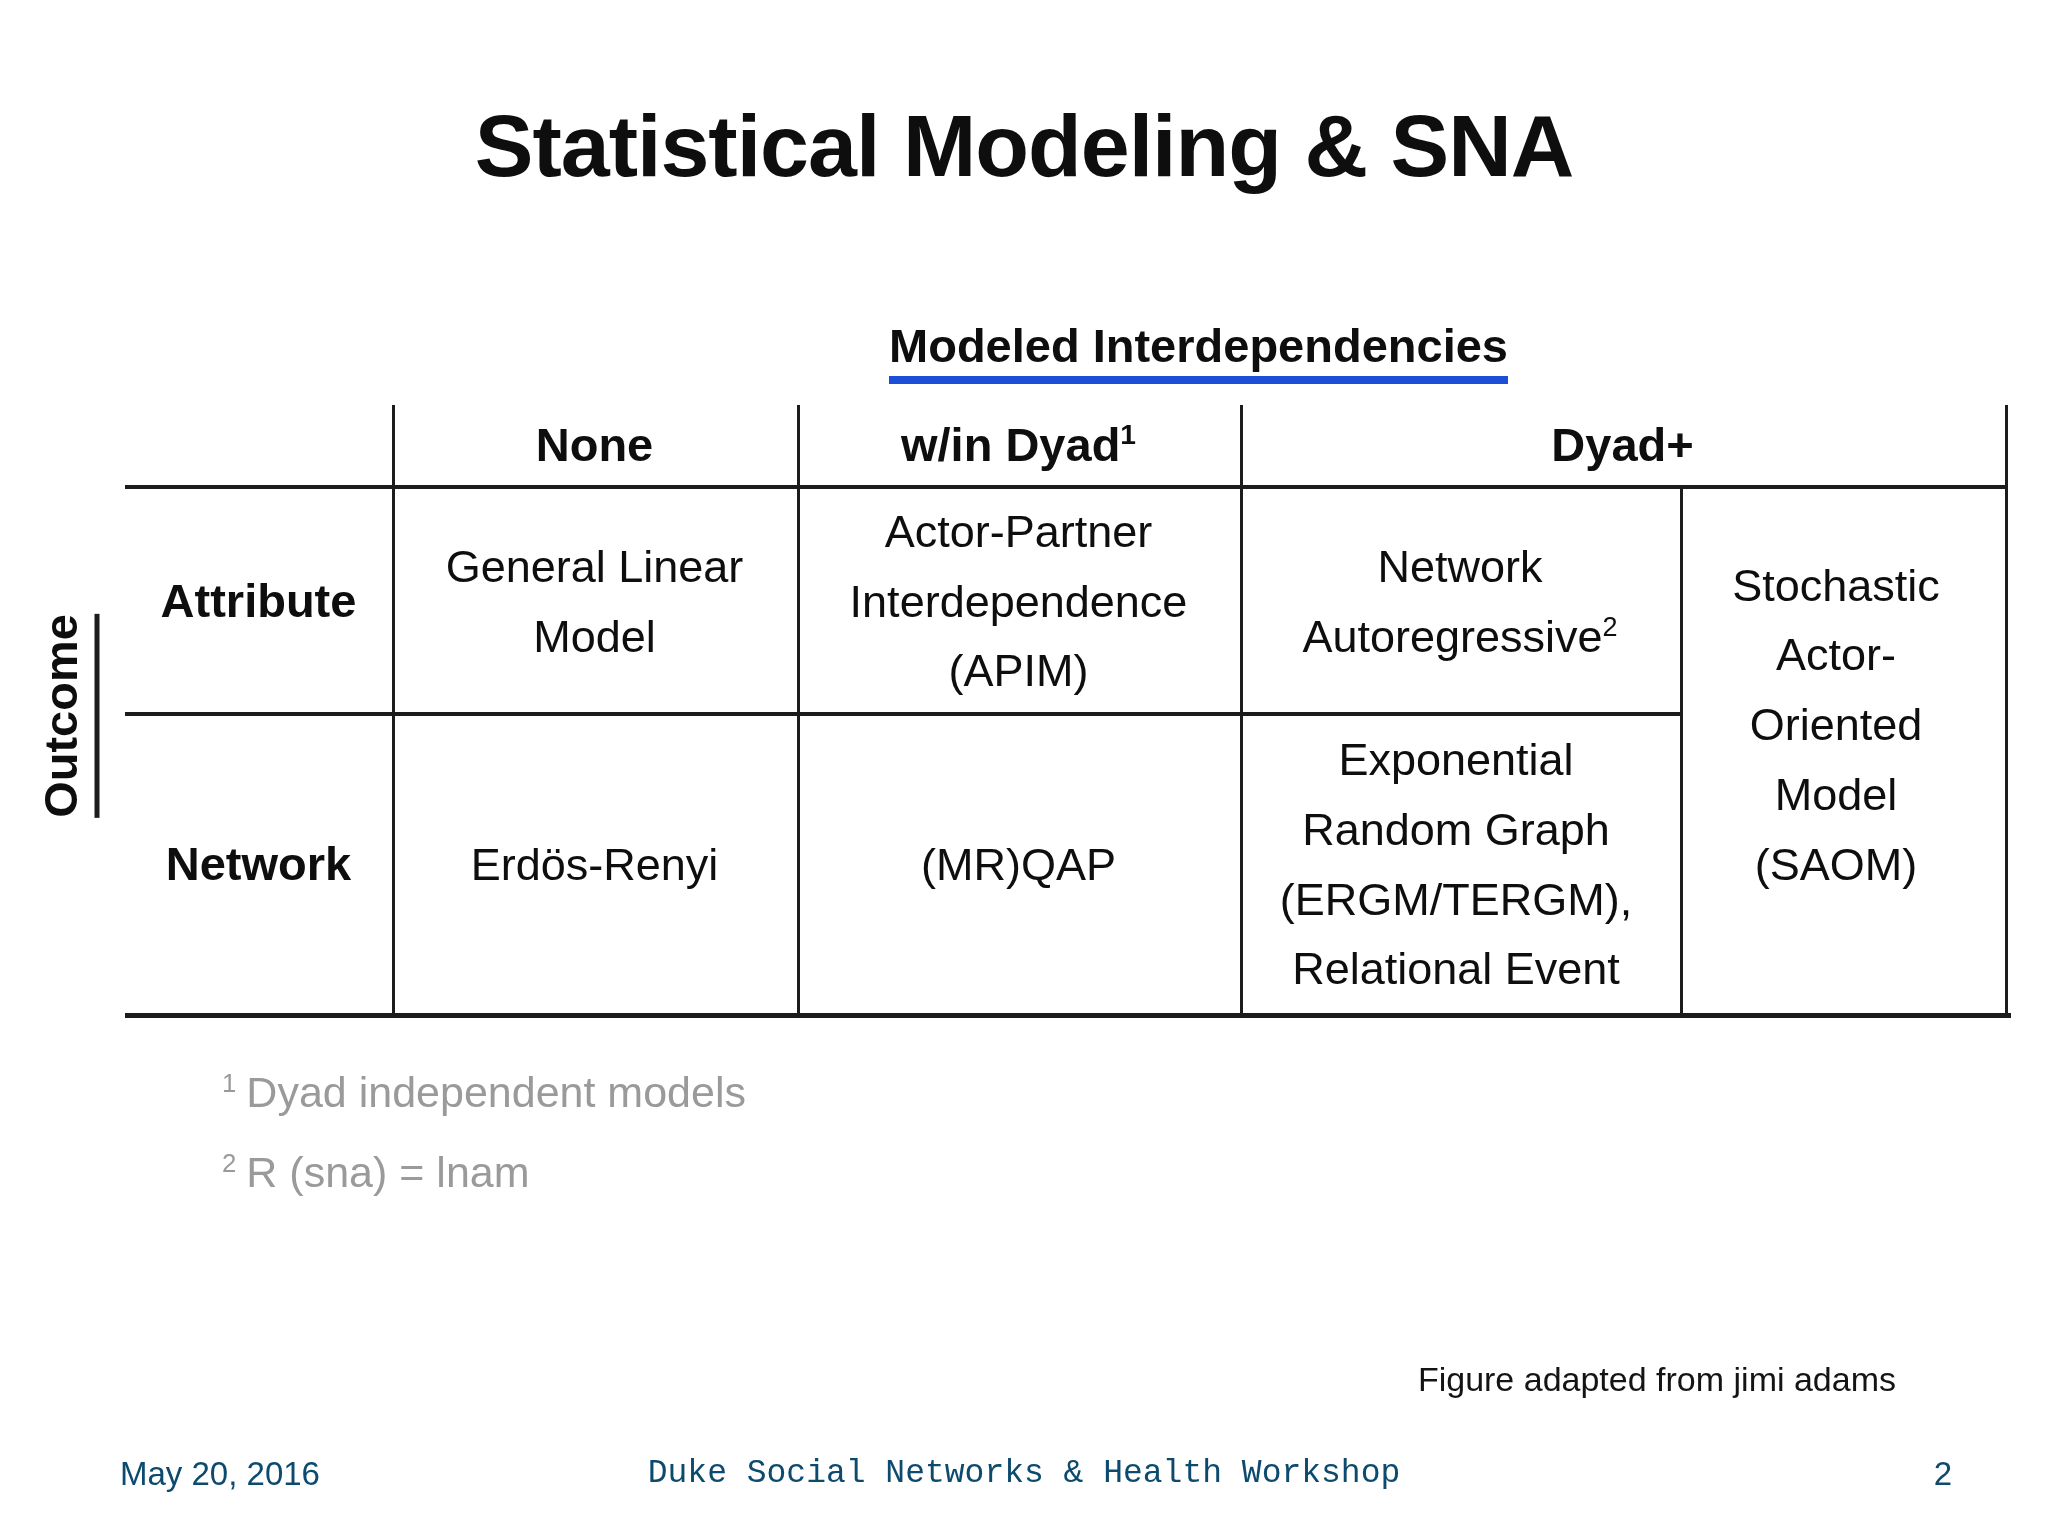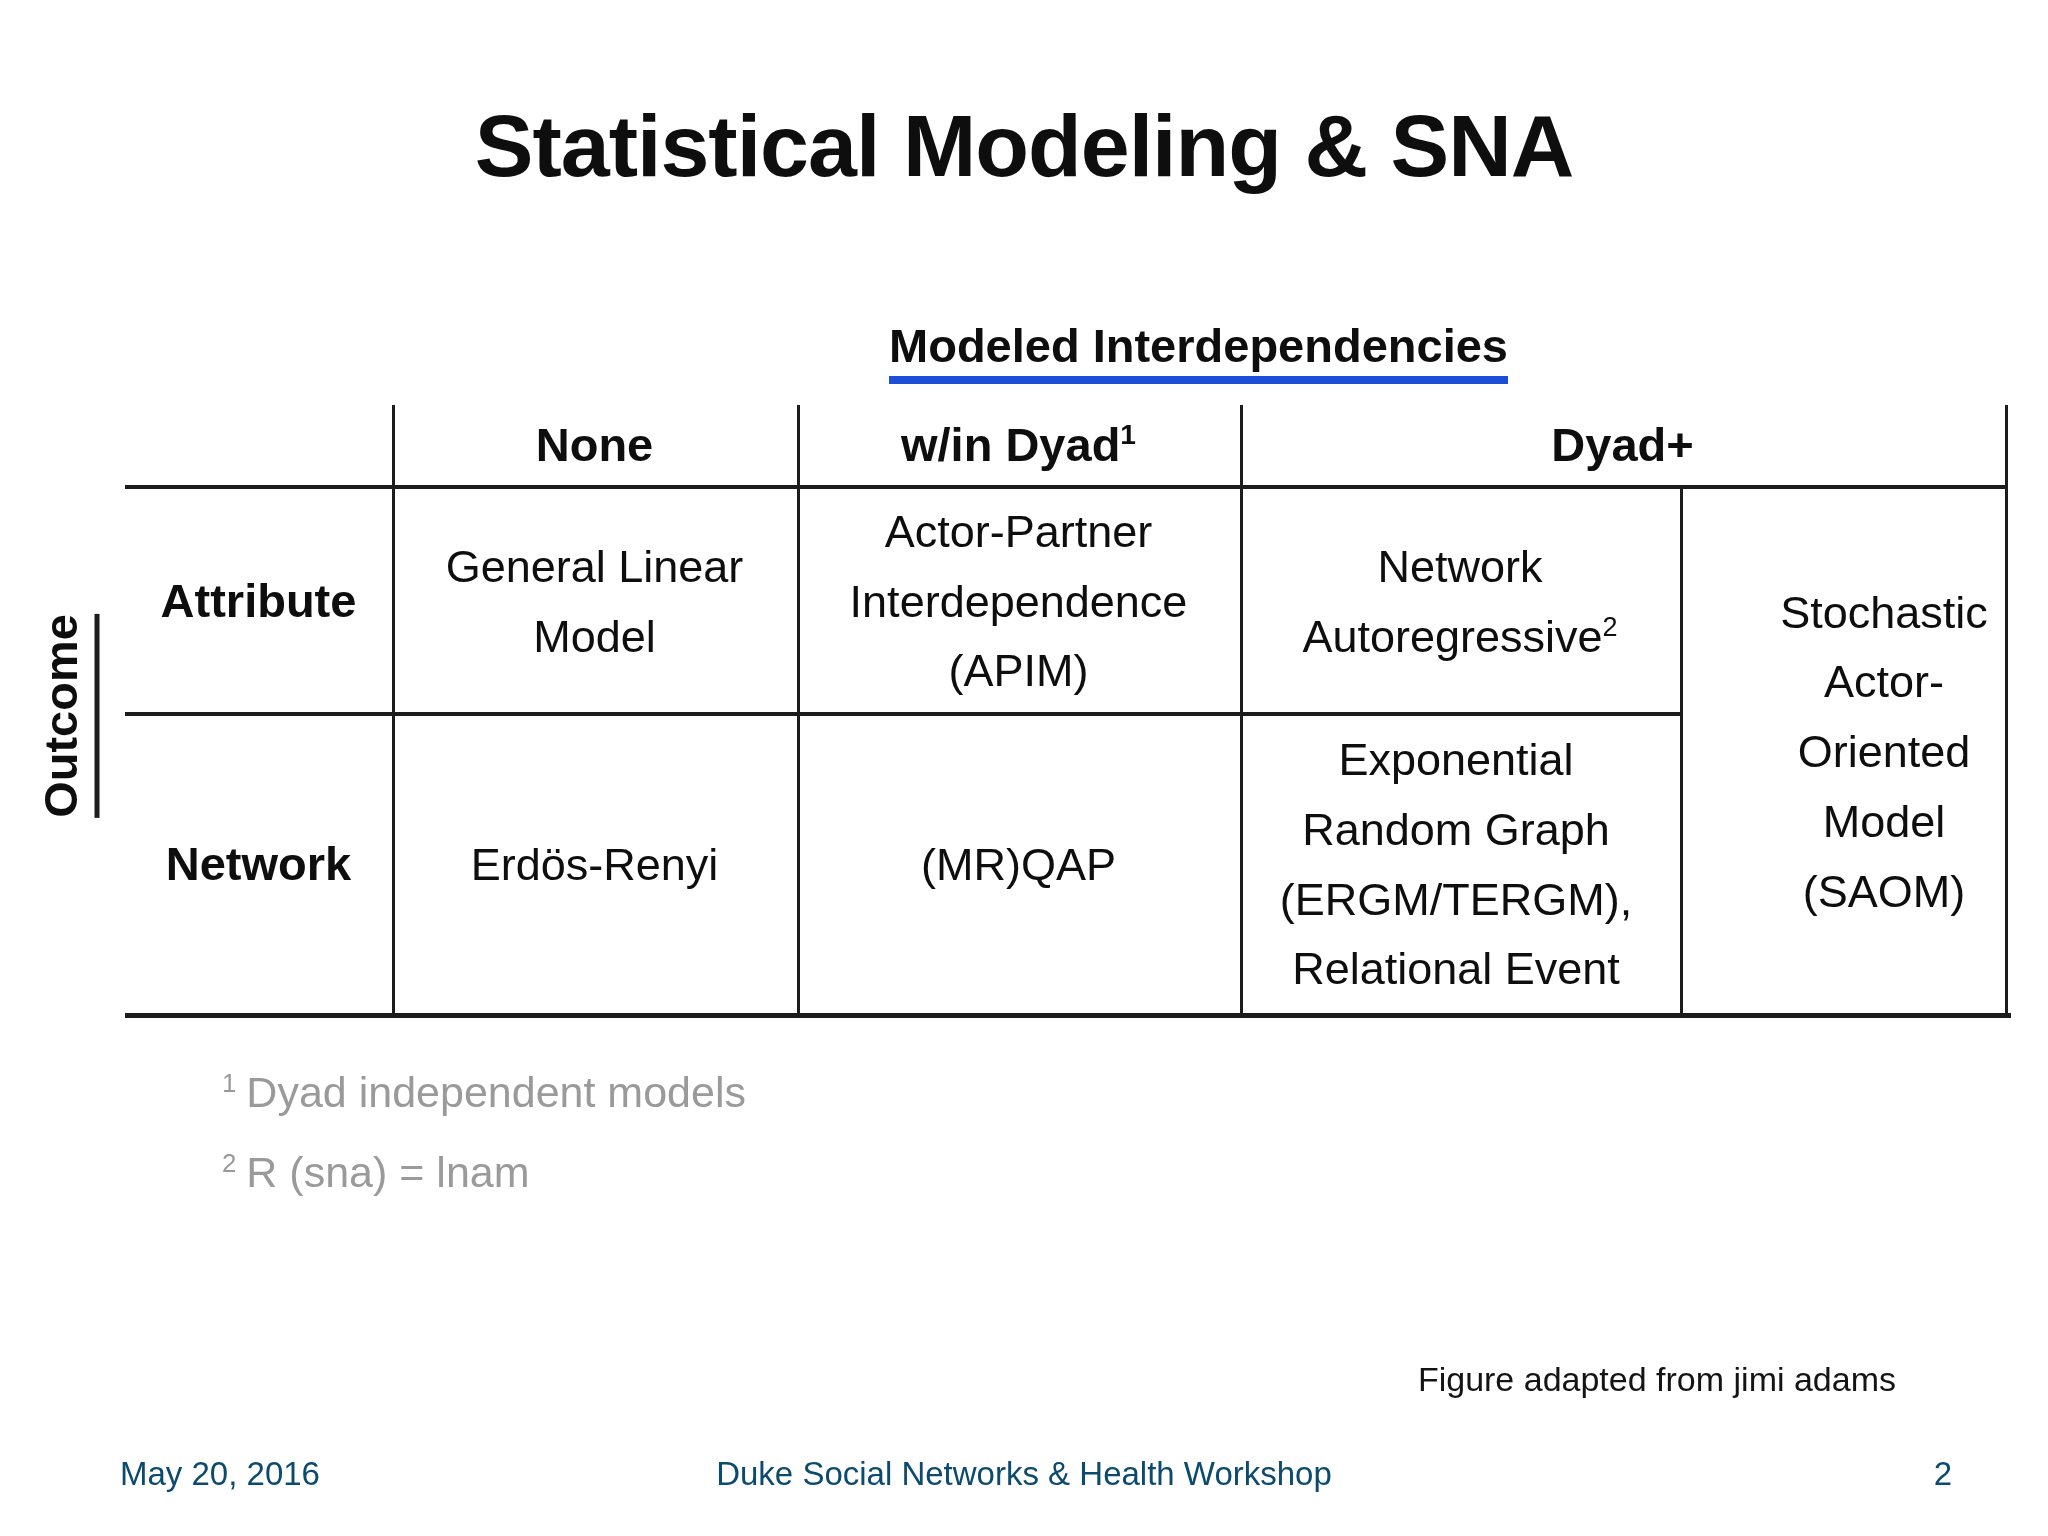--- a/index.html
+++ b/index.html
@@ -86,21 +86,21 @@
     white-space: nowrap;
   }
   .footer-item {
     position: absolute;
     top: 1455px;
     font-size: 33px;
     color: #0c4a6e;
     white-space: nowrap;
   }
   .footer-date { left: 120px; }
-  .footer-center { left: 0; width: 2048px; text-align: center; }
+  .footer-center { left: 0; width: 2048px; text-align: center; font-family: Liberation Mono, monospace; }
   .footer-page { right: 96px; }
 </style>
 </head>
 <body>
 
 <div class="page">
 
   <div class="title">Statistical Modeling &amp; SNA</div>
 
   <div class="table-heading">
@@ -135,21 +135,21 @@
 
   <div class="cell" style="left:392px; top:489px; width:405px; height:225px;">General Linear
 Model</div>
   <div class="cell" style="left:797px; top:489px; width:443px; height:225px;">Actor-Partner
 Interdependence
 (APIM)</div>
   <div class="cell" style="left:1240px; top:489px; width:440px; height:225px;">
     <span><span>Network</span><br><span>Autoregressive</span><sup class="sp">2</sup></span>
   </div>
 
-  <div class="cell" style="left:1680px; top:489px; width:312px; height:526px;margin-left:48px;">Stochastic
+  <div class="cell" style="left:1680px; top:462px; width:312px; height:526px;">Stochastic
 Actor-
 Oriented
 Model
 (SAOM)</div>
 
   <div class="cell" style="left:392px; top:714px; width:405px; height:301px;">Erdös-Renyi</div>
   <div class="cell" style="left:797px; top:714px; width:443px; height:301px;">(MR)QAP</div>
   <div class="cell" style="left:1200px; top:714px; width:512px; height:301px;">Exponential
 Random Graph
 (ERGM/TERGM),

